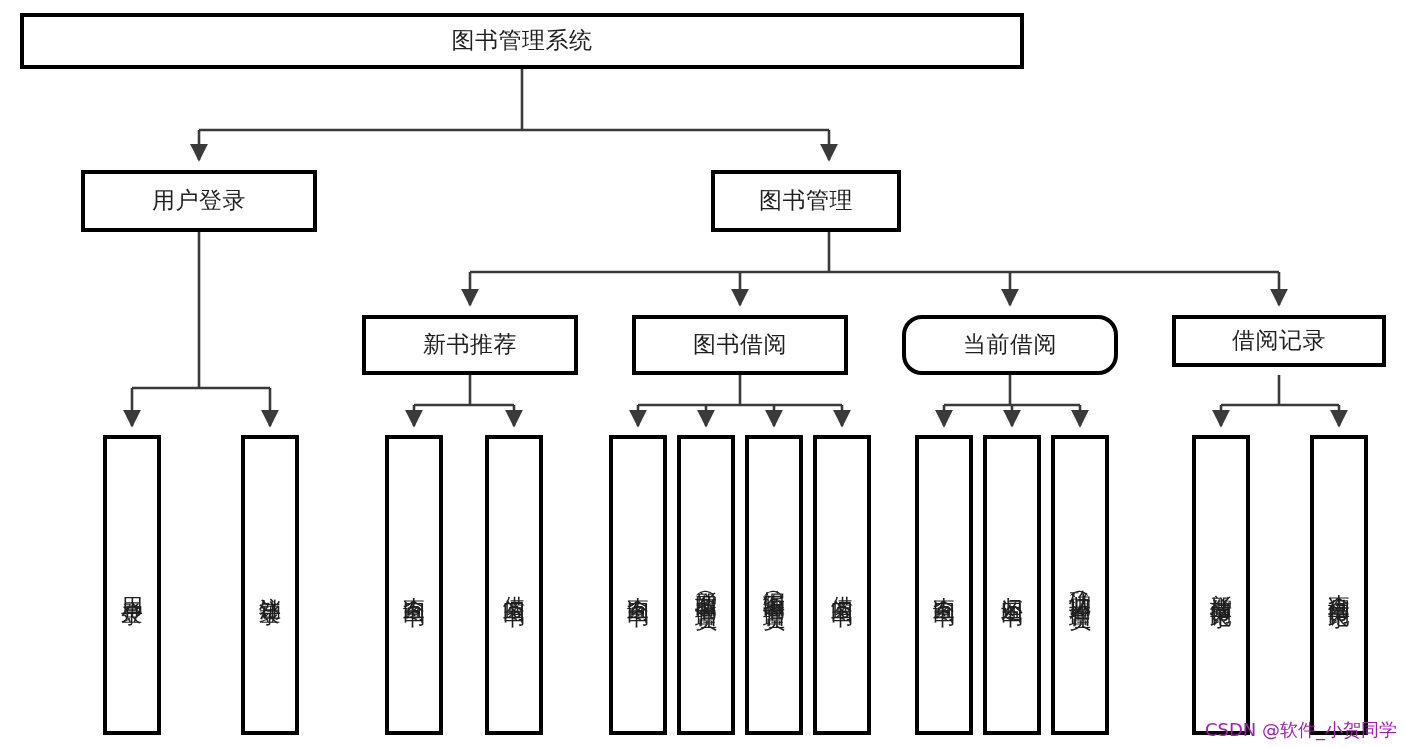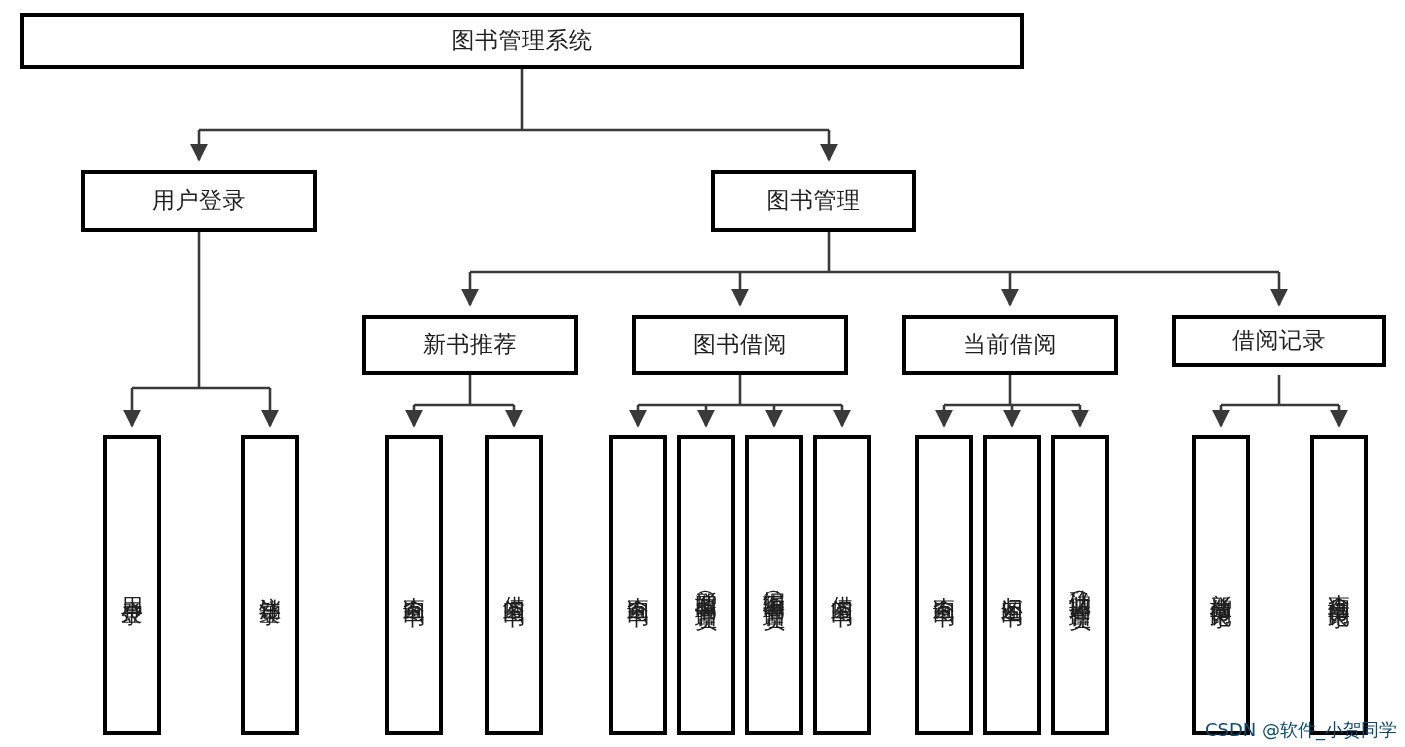--- a/index.html
+++ b/index.html
@@ -50,21 +50,21 @@
     writing-mode: vertical-rl;
     text-orientation: upright;
     letter-spacing: 3px;
     white-space: nowrap;
   }
   #watermark {
     position: absolute;
     right: 8px;
     bottom: 5px;
     font-size: 18px;
-    color: #0c4a6e;
+    color: #a21caf;
     z-index: 20;
     white-space: nowrap;
     font-family: "DejaVu Sans", "Liberation Sans", sans-serif;
   }
 </style>
 </head>
 <body>
 
 <div id="canvas">
 
@@ -130,31 +130,31 @@
     </g>
   </svg>
 
   <div class="node horiz" style="left: 20px; top: 13px; width: 1004px; height: 56px;">
     <span class="node-label">图书管理系统</span>
   </div>
 
   <div class="node horiz" style="left: 81px; top: 170px; width: 236px; height: 62px;">
     <span class="node-label">用户登录</span>
   </div>
-  <div class="node horiz" style="left: 711px; top: 170px; width: 205px; height: 62px;">
+  <div class="node horiz" style="left: 711px; top: 170px; width: 190px; height: 62px;">
     <span class="node-label">图书管理</span>
   </div>
 
   <div class="node horiz" style="left: 362px; top: 315px; width: 216px; height: 60px; justify-content: center;">
     <span class="node-label">新书推荐</span>
   </div>
   <div class="node horiz" style="left: 632px; top: 315px; width: 216px; height: 60px;">
     <span class="node-label">图书借阅</span>
   </div>
-  <div class="node horiz" style="left: 902px; top: 315px; width: 216px; height: 60px;">
+  <div class="node horiz" style="left: 902px; top: 315px; width: 216px; height: 60px; border-radius: 20px;">
     <span class="node-label">当前借阅</span>
   </div>
   <div class="node horiz" style="left: 1172px; top: 315px; width: 214px; height: 52px;">
     <span class="node-label">借阅记录</span>
   </div>
 
   <div class="node vert" style="left: 103px; top: 435px; width: 58px; height: 300px;">
     <span class="node-label">用户登录</span>
   </div>
   <div class="node vert" style="left: 241px; top: 435px; width: 58px; height: 300px;">

